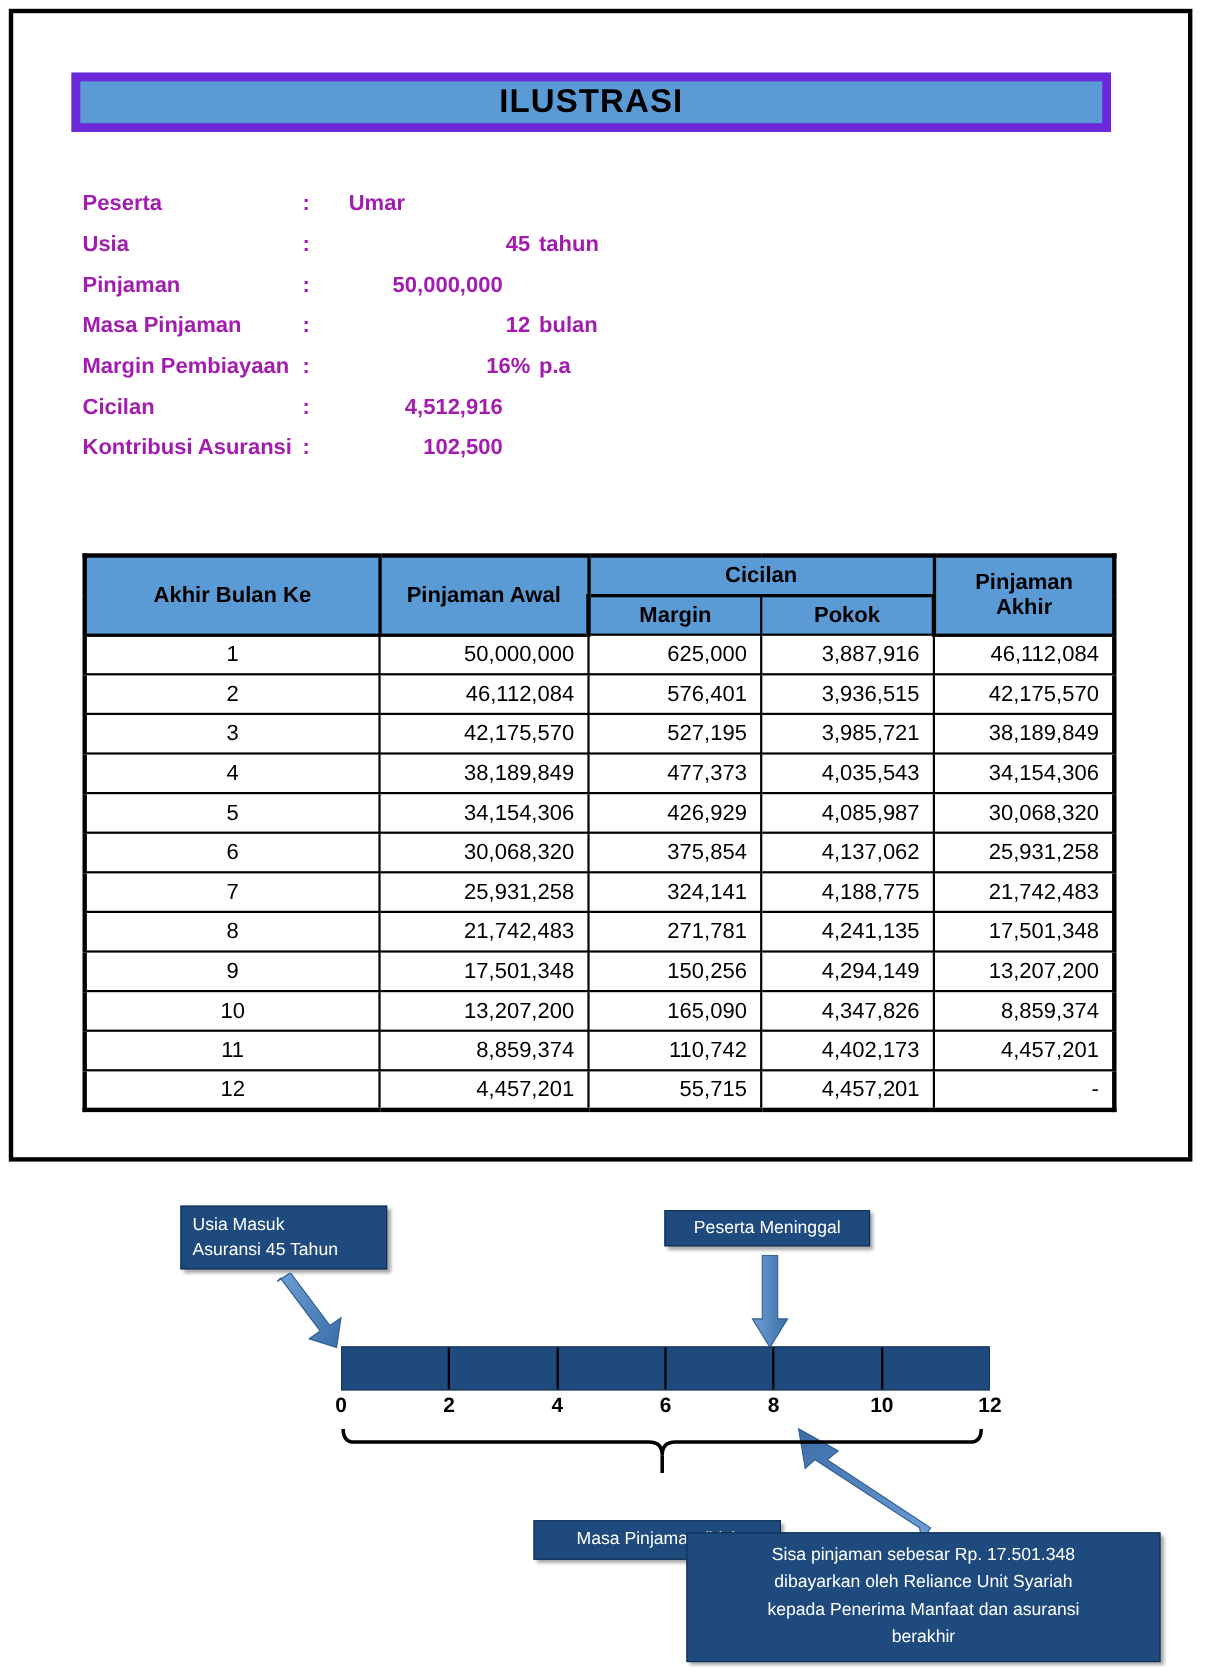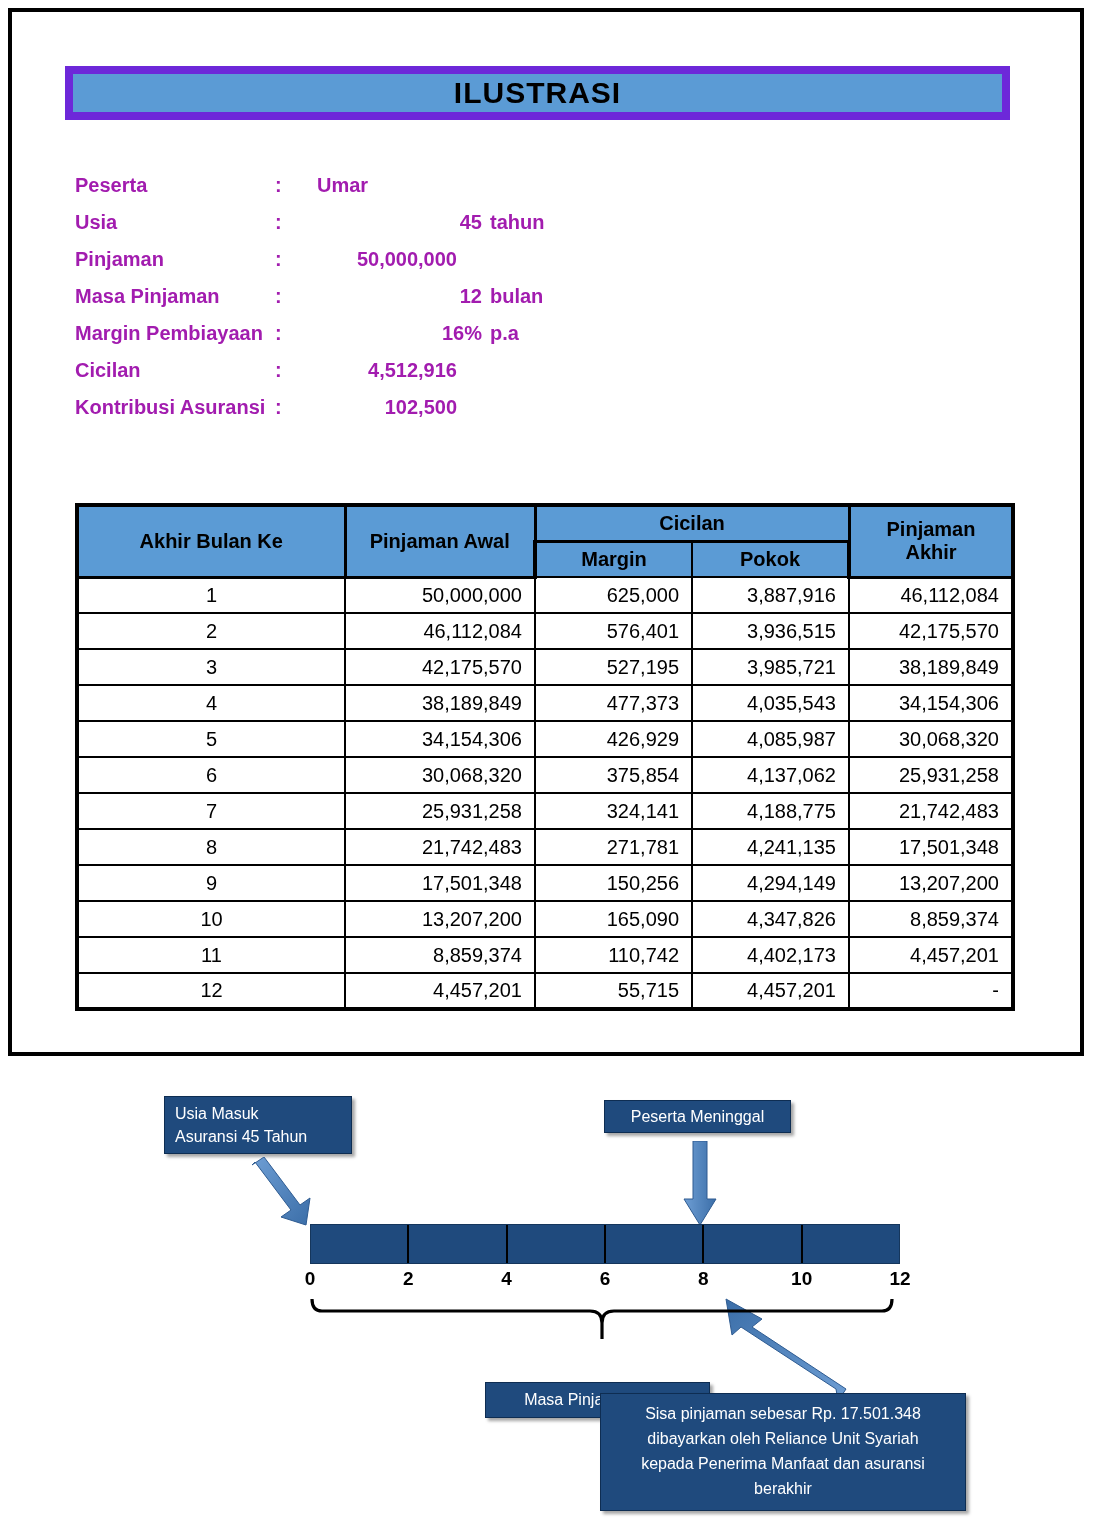--- a/index.html
+++ b/index.html
@@ -112,21 +112,21 @@
     display:flex;align-items:center;justify-content:center;
     padding:4px 10px;
   }
   #callout-usia{
     left:164px;top:33px;width:188px;height:58px;
     text-align:left;justify-content:flex-start;
   }
   #callout-meninggal{left:604px;top:37px;width:187px;height:33px;}
   #callout-masa{left:485px;top:272px;width:225px;height:36px;margin-top:47px;}
   #callout-sisa{
-    left:600px;top:330px;width:366px;height:118px;
+    left:624px;top:330px;width:431px;height:118px;
     line-height:1.55;
   }
 
   
   #timeline-bar{
     position:absolute;
     left:310px;top:161px;width:590px;height:40px;
     background:#1F4A7D;
     border:1px solid #15365C;
     box-sizing:border-box;

